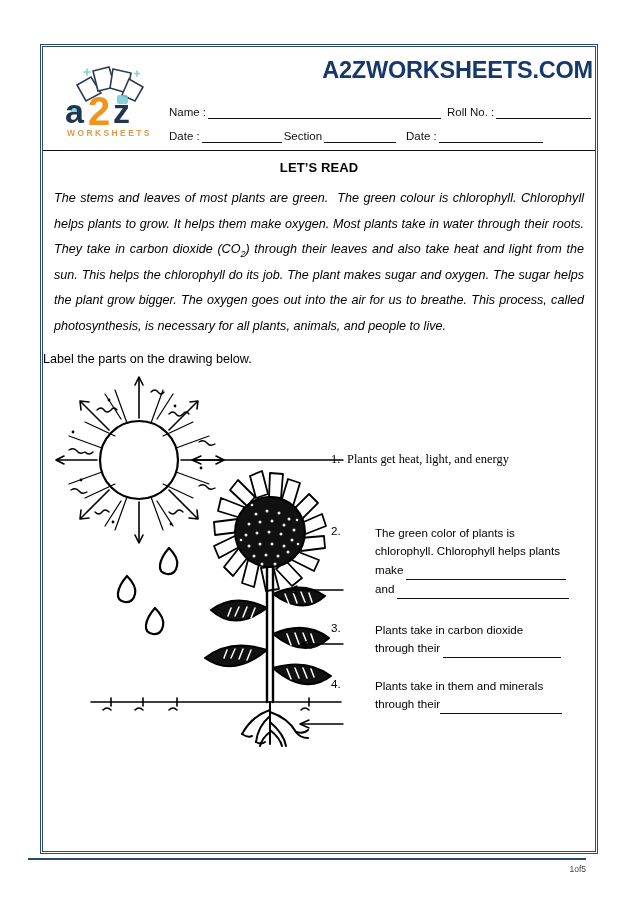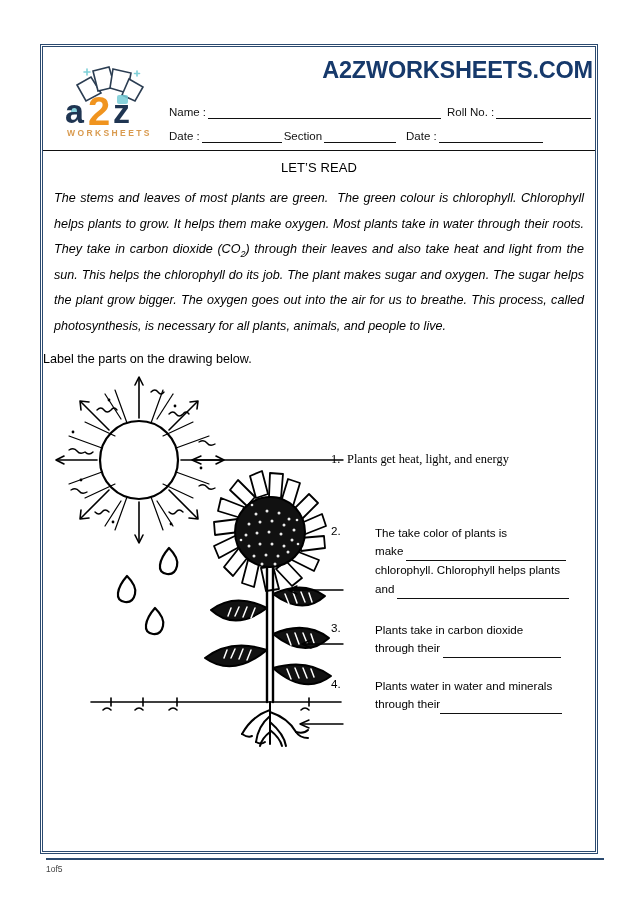--- a/index.html
+++ b/index.html
@@ -80,21 +80,21 @@
   .rule {
     border-bottom: 1px solid #111;
     height: 13px;
     margin: 0 2px;
   }
 
   
   .lets-read {
     text-align: center;
     font-size: 13px;
-    font-weight: normal;
+    font-weight: bold;
     margin-top: 9px;
     letter-spacing: 0.1px;
   }
 
   
   .reading {
     margin: 11px 11px 0 11px;
     font-size: 12.6px;
     line-height: 2.03;
     text-align: justify;
@@ -160,24 +160,24 @@
   #q1 .q-line { line-height: 1.28; }
 
   #q2 { left: 288px; top: 152px; width: 255px; }
   #q3 { left: 288px; top: 249px; width: 255px; }
   #q4 { left: 288px; top: 305px; width: 255px; }
   #q2 .q-num, #q3 .q-num, #q4 .q-num { width: 44px; flex: 0 0 44px; }
 
   
   .footer {
     position: absolute;
-    left: 46px;
+    left: 28px;
     top: 858px;
     width: 558px;
-    text-align: left;
+    text-align: right;
   }
   .footer-rule {
     border-top: 2px solid #2b4a6f;
     width: 100%;
   }
   .footer-text {
     font-size: 8.5px;
     color: #444;
     margin-top: 4px;
   }
@@ -466,26 +466,26 @@
       <div class="q" id="q1">
         <div class="q-num">1.</div>
         <div class="q-body">
           <div class="q-line">Plants get heat, light, and energy</div>
         </div>
       </div>
 
       <div class="q" id="q2">
         <div class="q-num">2.</div>
         <div class="q-body">
-          <div class="q-line">The take color of plants is</div>
+          <div class="q-line">The green color of plants is</div>
+          <div class="q-line">chlorophyll. Chlorophyll helps plants</div>
           <div class="q-line">
             <span>make</span>
             <span class="q-blank" style="width:160px"></span>
           </div>
-          <div class="q-line">chlorophyll. Chlorophyll helps plants</div>
           <div class="q-line">
             <span>and</span>
             <span class="q-blank" style="width:172px"></span>
           </div>
         </div>
       </div>
 
       <div class="q" id="q3">
         <div class="q-num">3.</div>
         <div class="q-body">
@@ -493,21 +493,21 @@
           <div class="q-line">
             <span>through their</span>
             <span class="q-blank" style="width:118px"></span>
           </div>
         </div>
       </div>
 
       <div class="q" id="q4">
         <div class="q-num">4.</div>
         <div class="q-body">
-          <div class="q-line">Plants  water  in water and minerals</div>
+          <div class="q-line">Plants  take  in them and minerals</div>
           <div class="q-line">
             <span>through their</span>
             <span class="q-blank" style="width:122px;margin-left:0"></span>
           </div>
         </div>
       </div>
 
     </div>
   </div>
 </div>

